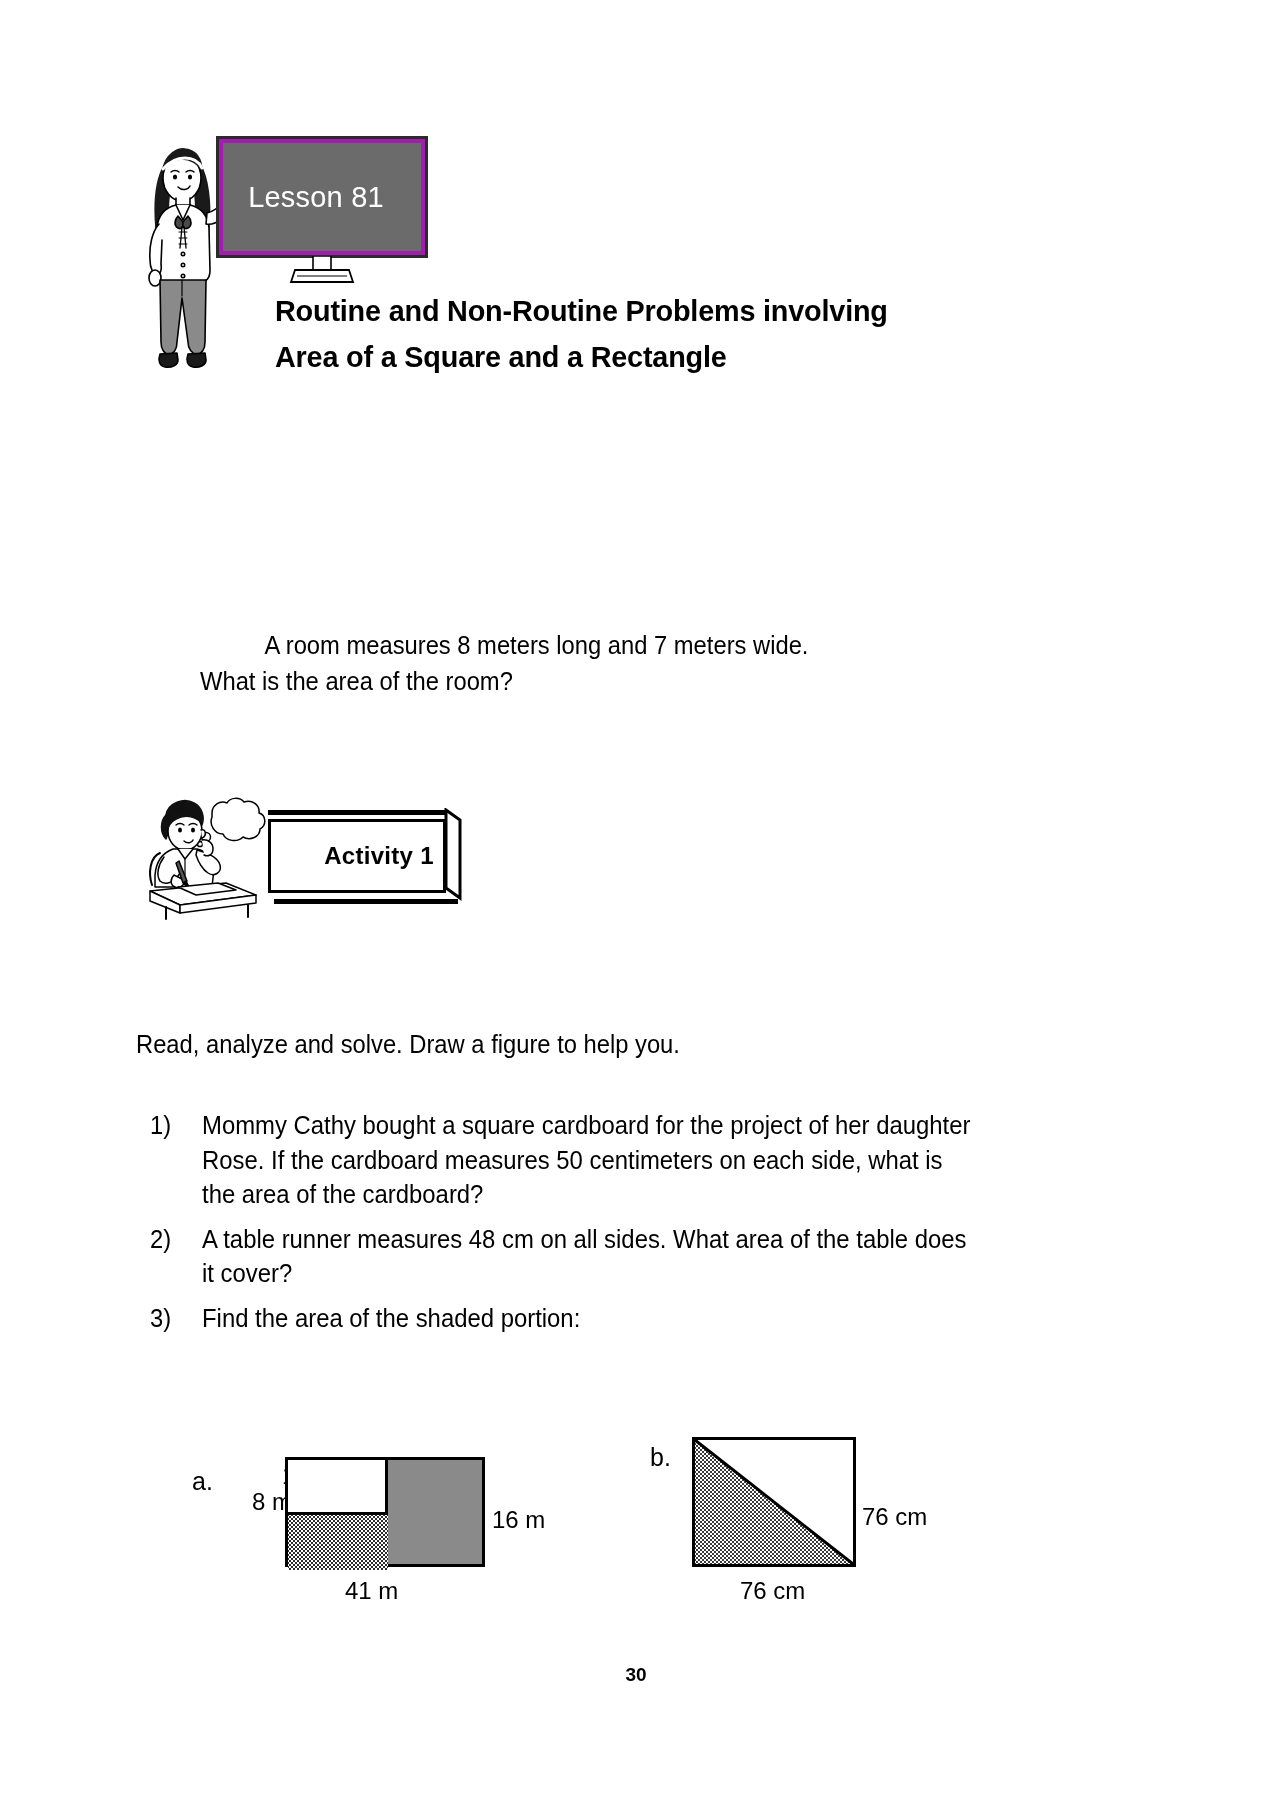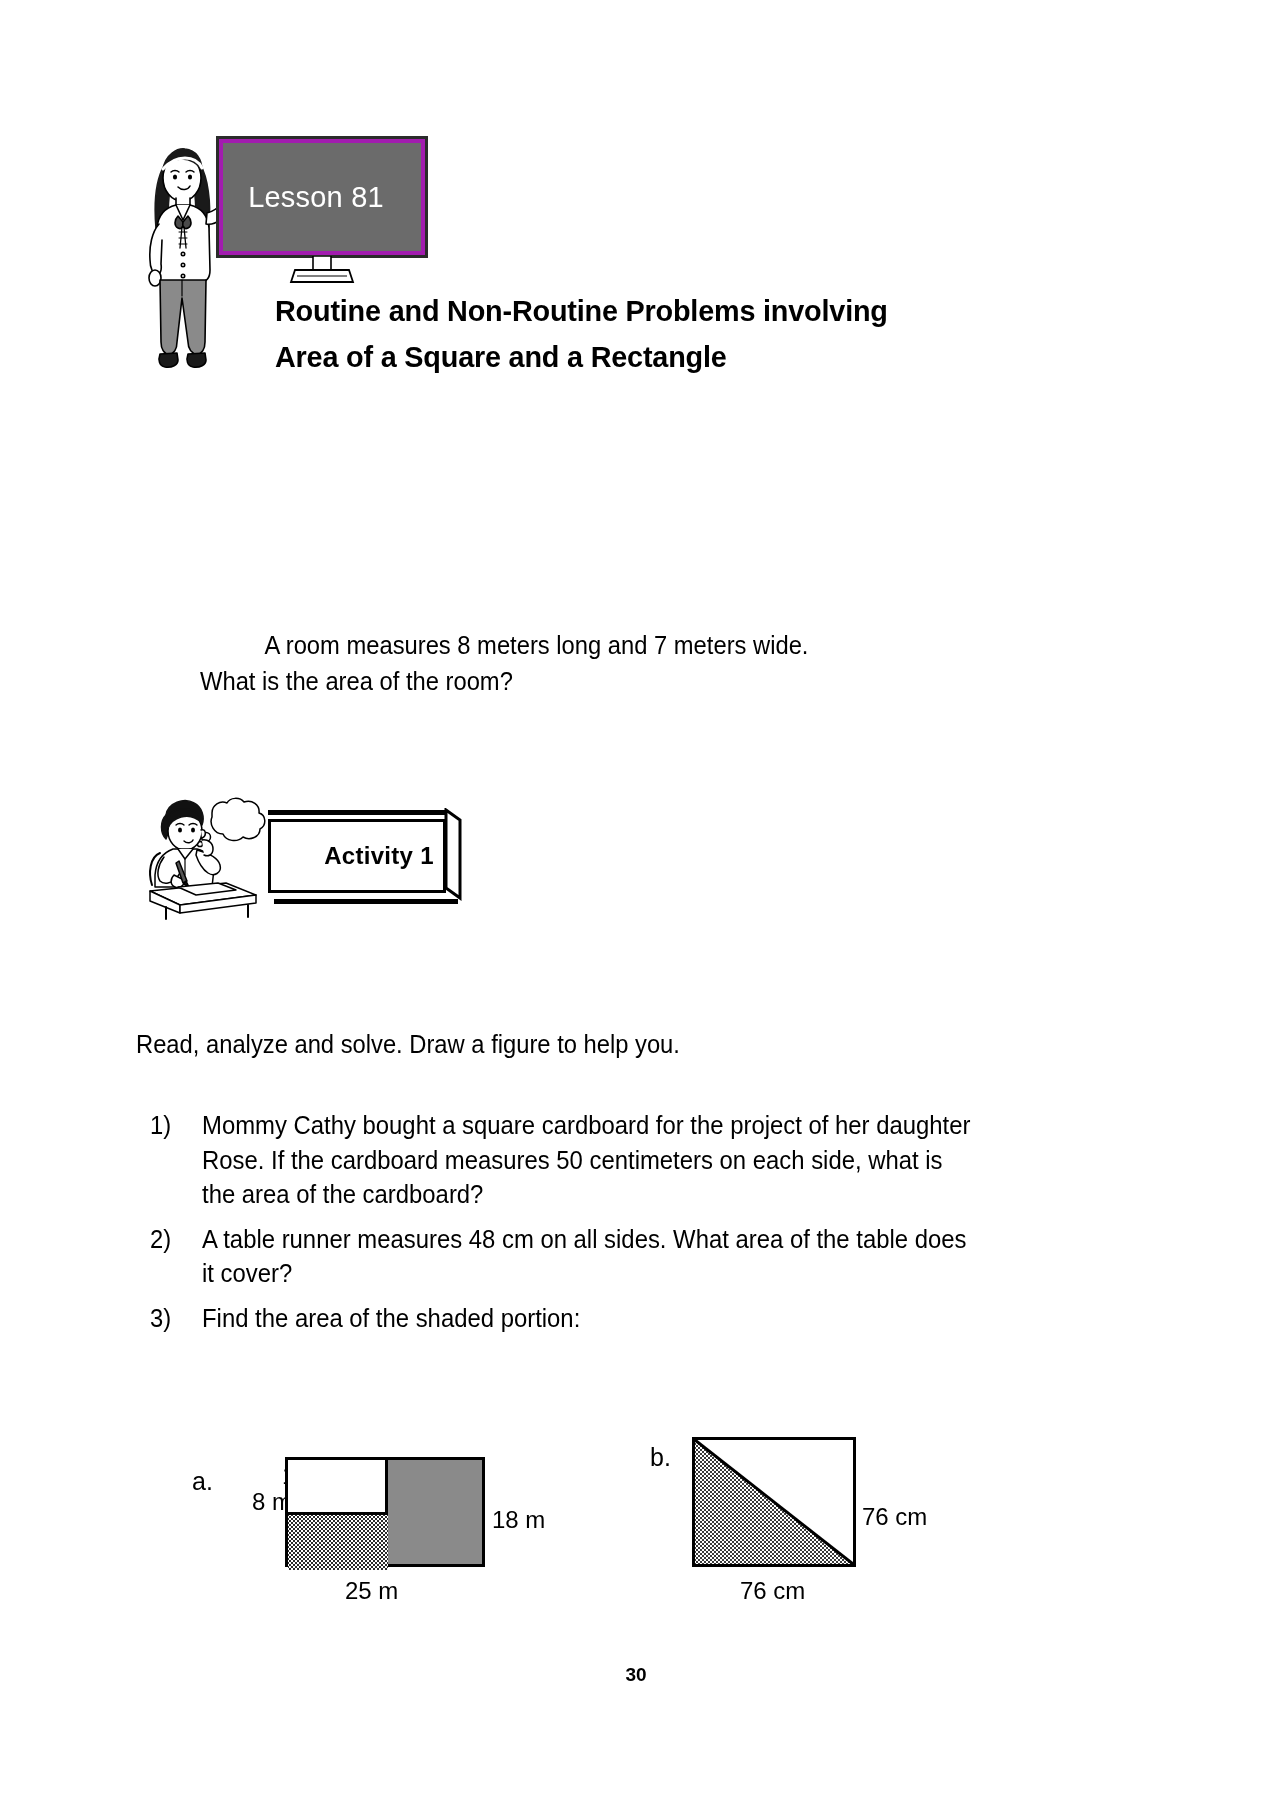--- a/index.html
+++ b/index.html
@@ -495,22 +495,22 @@
       <span class="problem-text">Find the area of the shaded portion:</span>
     </div>
   </div>
 
   <div class="figures">
 
     <div class="fig-a-wrap">
       <span class="fig-a-letter">a.</span>
       <span class="fig-a-top-label">11 m</span>
       <span class="fig-a-left-label">8 m</span>
-      <span class="fig-a-right-label">18 m</span>
-      <span class="fig-a-bottom-label">25 m</span>
+      <span class="fig-a-right-label">16 m</span>
+      <span class="fig-a-bottom-label">41 m</span>
       <div class="fig-a-rect">
         <div class="fig-a-dots"></div>
         <div class="fig-a-white"></div>
       </div>
     </div>
 
     <div class="fig-b-wrap">
       <span class="fig-b-letter">b.</span>
       <span class="fig-b-right-label">76 cm</span>
       <span class="fig-b-bottom-label">76 cm</span>

